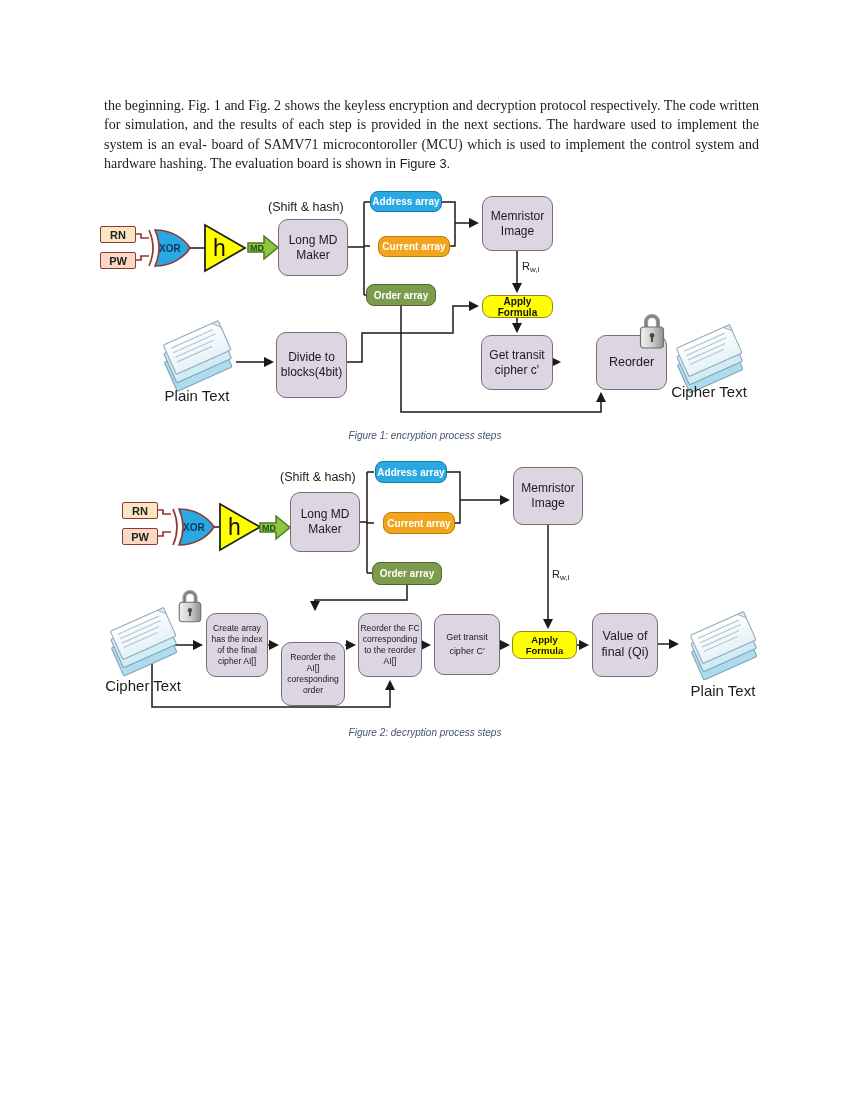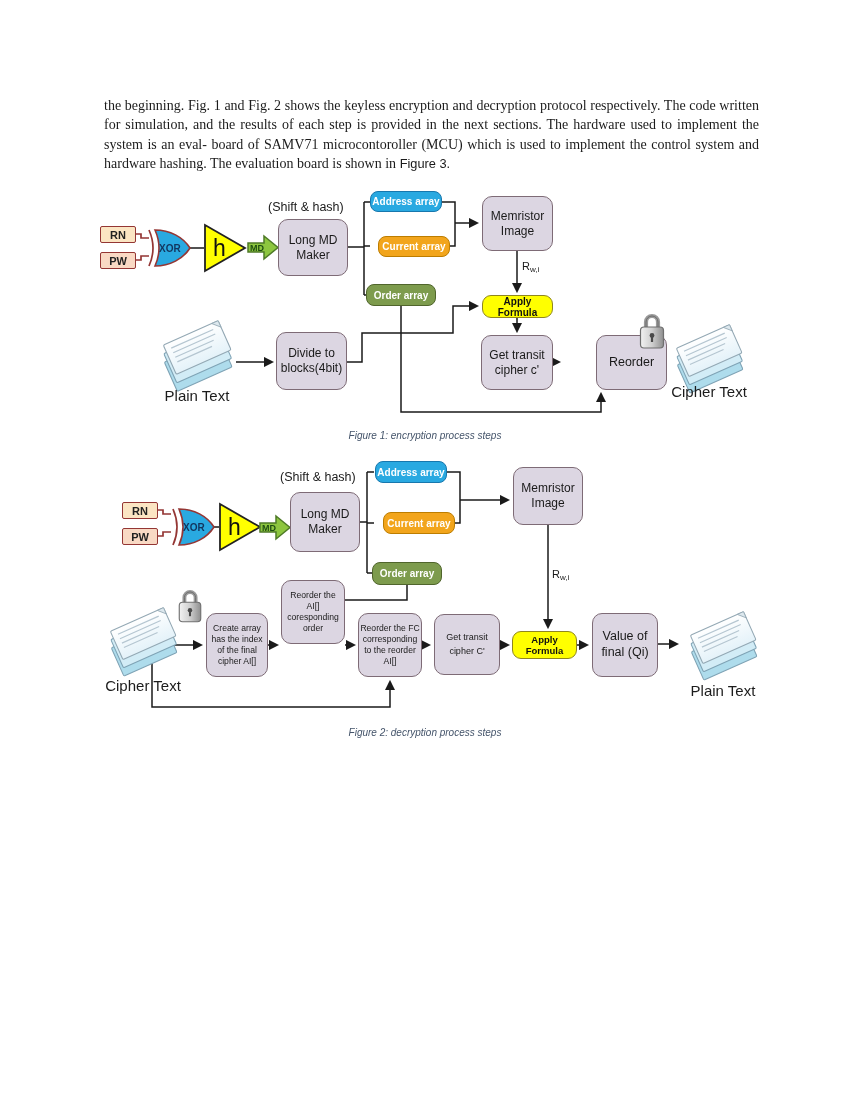--- a/index.html
+++ b/index.html
@@ -140,21 +140,21 @@
     <g transform="rotate(-24 42 34)">
       <rect x="8" y="30" width="60" height="32" rx="1.5" fill="#aedcec" stroke="#7fa3b5" stroke-width="1.1"></rect>
       <rect x="11" y="22" width="60" height="32" rx="1.5" fill="#d2ecf6" stroke="#7fa3b5" stroke-width="1.1"></rect>
       <rect x="14" y="14" width="60" height="32" rx="1.5" fill="url(#gpg)" stroke="#93a8b4" stroke-width="1.1"></rect>
       <polygon points="74,14 74,21 67,14" fill="#dde8ee" stroke="#93a8b4" stroke-width="0.8"></polygon>
       <path d="M20,20 H66 M20,25 H66 M20,30 H62 M20,35 H58" stroke="#b5c6d1" stroke-width="1.2" fill="none"></path>
     </g>
   </svg>
   <div class="pglabel" style="left:155px;top:387px;width:84px;">Plain Text</div>
 
-  <div class="node" style="left:276px;top:332px;width:71px;height:58px;align-items:center;">
+  <div class="node" style="left:276px;top:332px;width:71px;height:66px;align-items:center;">
       <span>Divide to blocks(4bit)</span>
     </div>
 
   <div class="node" style="left:481px;top:335px;width:72px;height:55px;">
       <span>Get transit cipher c'</span>
     </div>
 
   <div class="node" style="left:564px;top:335px;width:71px;height:55px;font-size:12.5px;margin-left:32px;">
       <span>Reorder</span>
     </div>
@@ -240,21 +240,21 @@
     <path d="M9,20 V13 a6,6 0 0 1 12,0 V20" fill="none" stroke="#9a9a9a" stroke-width="4.2"></path>
     <path d="M9,20 V13 a6,6 0 0 1 12,0 V20" fill="none" stroke="#6b6b6b" stroke-width="1"></path>
     <rect x="3.5" y="18" width="23" height="21" rx="3.5" fill="url(#glock)" stroke="#6f6f6f" stroke-width="1.2"></rect>
     <circle cx="15" cy="26.5" r="2.4" fill="#4a4a4a"></circle>
     <rect x="13.9" y="27" width="2.2" height="6" fill="#4a4a4a"></rect>
   </svg>
 
   <div class="node sm" style="left:206px;top:613px;width:62px;height:64px;">
       <span>Create array has the index of the final cipher AI[]</span>
     </div>
-  <div class="node sm" style="left:281px;top:580px;width:64px;height:64px;">
+  <div class="node sm" style="left:281px;top:642px;width:64px;height:64px;">
       <span>Reorder the AI[] coresponding order</span>
     </div>
   <div class="node sm" style="left:358px;top:613px;width:64px;height:64px;">
       <span>Reorder the FC corresponding to the reorder AI[]</span>
     </div>
   <div class="node gt2" style="left:434px;top:614px;width:66px;height:61px;">
       <span>Get transit cipher C'</span>
     </div>
   <div class="yellowbox" style="left:512px;top:631px;width:65px;height:28px;font-size:9.5px;">
       <span>Apply Formula</span>

